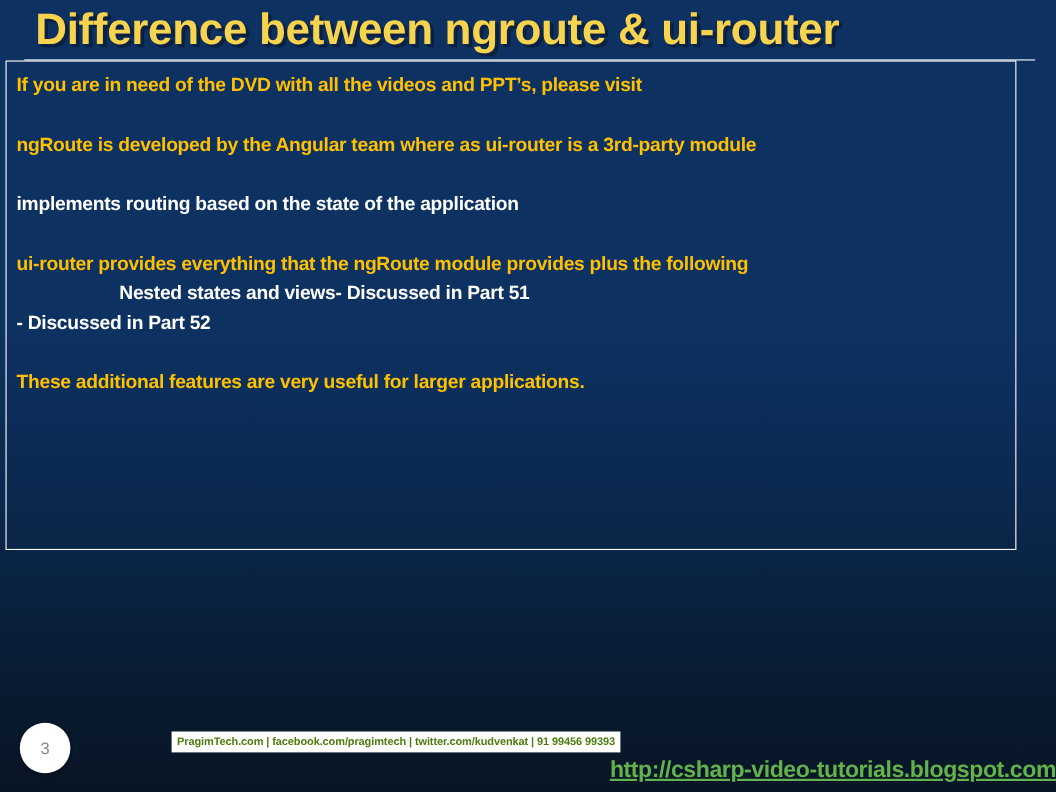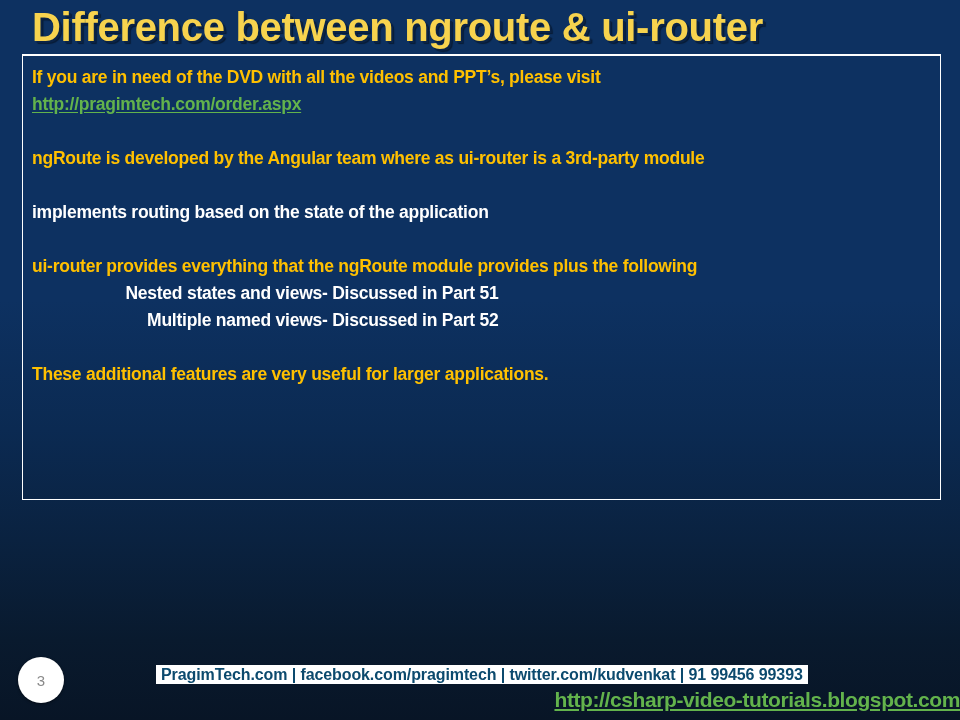--- a/index.html
+++ b/index.html
@@ -54,21 +54,21 @@
     left: 22px;
     top: 54px;
     width: 919px;
     height: 1px;
     background: #ffffff;
   }
 
   
   #content-box {
     position: absolute;
-    left: 22px;
+    left: 5px;
     top: 55px;
     width: 919px;
     height: 445px;
     box-sizing: border-box;
     border: 1px solid #ffffff;
     padding: 8px 0 0 9px;
   }
 
   .line {
     font-size: 17.5px;
@@ -112,22 +112,22 @@
     color: #8a8a8a;
   }
 
   
   #footer-strip {
     position: absolute;
     left: 156px;
     top: 665px;
     height: 19px;
     background: #ffffff;
-    color: #0c4a6e;
-    font-size: 16px;
+    color: #4d7c0f;
+    font-size: 10px;
     font-weight: bold;
     line-height: 19px;
     padding: 0 5px;
     white-space: nowrap;
     letter-spacing: -0.1px;
   }
   #footer-blog {
     position: absolute;
     left: 0;
     top: 688px;
@@ -149,41 +149,39 @@
 
   <div id="title-bar">
     <div id="slide-title">Difference between ngroute &amp; ui-router</div>
   </div>
   <div id="title-rule"></div>
 
   <div id="content-box">
 
     <div class="line gold">If you are in need of the DVD with all the videos and PPT’s, please visit</div>
 
-    <div class="line"><a class="link-green" href="#">http://pragimtech.com/order.aspx</a></div>
 
     <div class="spacer"></div>
 
     <div class="line gold">ngRoute is developed by the Angular team where as ui-router is a 3rd-party module</div>
 
     <div class="spacer"></div>
 
     <div class="line white">implements routing based on the state of the application</div>
 
     <div class="spacer"></div>
 
     <div class="line gold">ui-router provides everything that the ngRoute module provides plus the following</div>
 
     <div class="line white two-col">
       <span class="col-a">Nested states and views</span>
       <span class="col-b">- Discussed in Part 51</span>
     </div>
 
     <div class="line white two-col">
-      <span class="col-a">Multiple named views</span>
       <span class="col-b">- Discussed in Part 52</span>
     </div>
 
     <div class="spacer"></div>
 
     <div class="line gold">These additional features are very useful for larger applications.</div>
   </div>
 
   <div id="page-badge">3</div>
 

